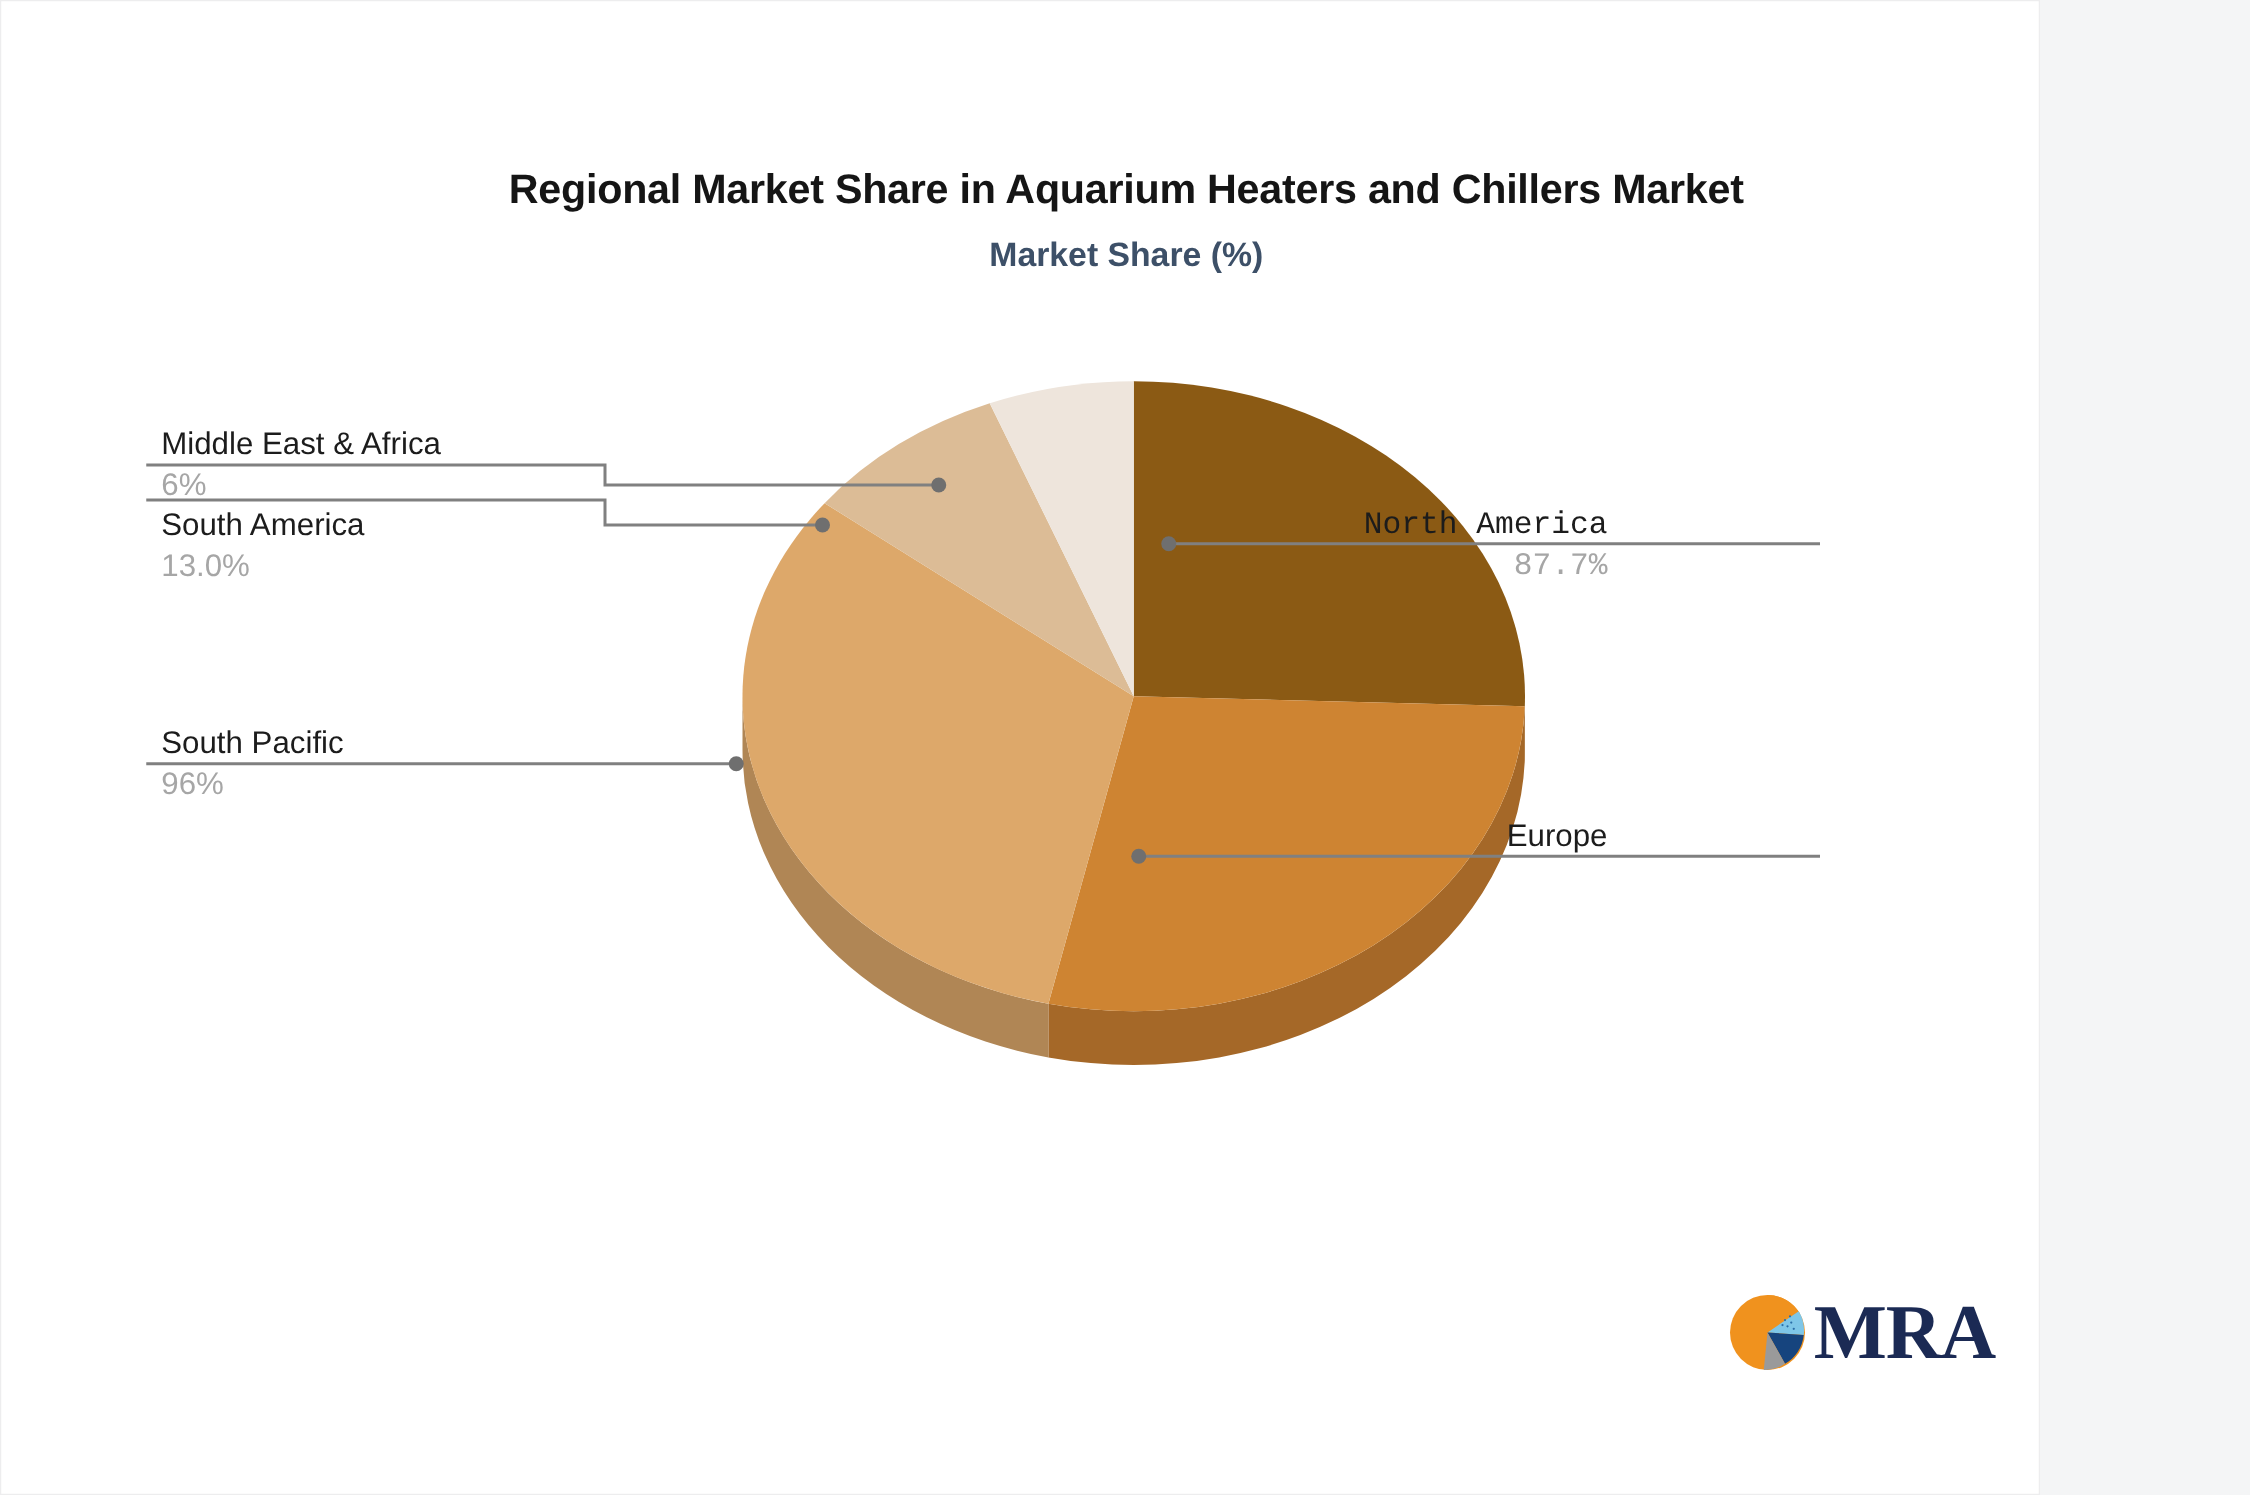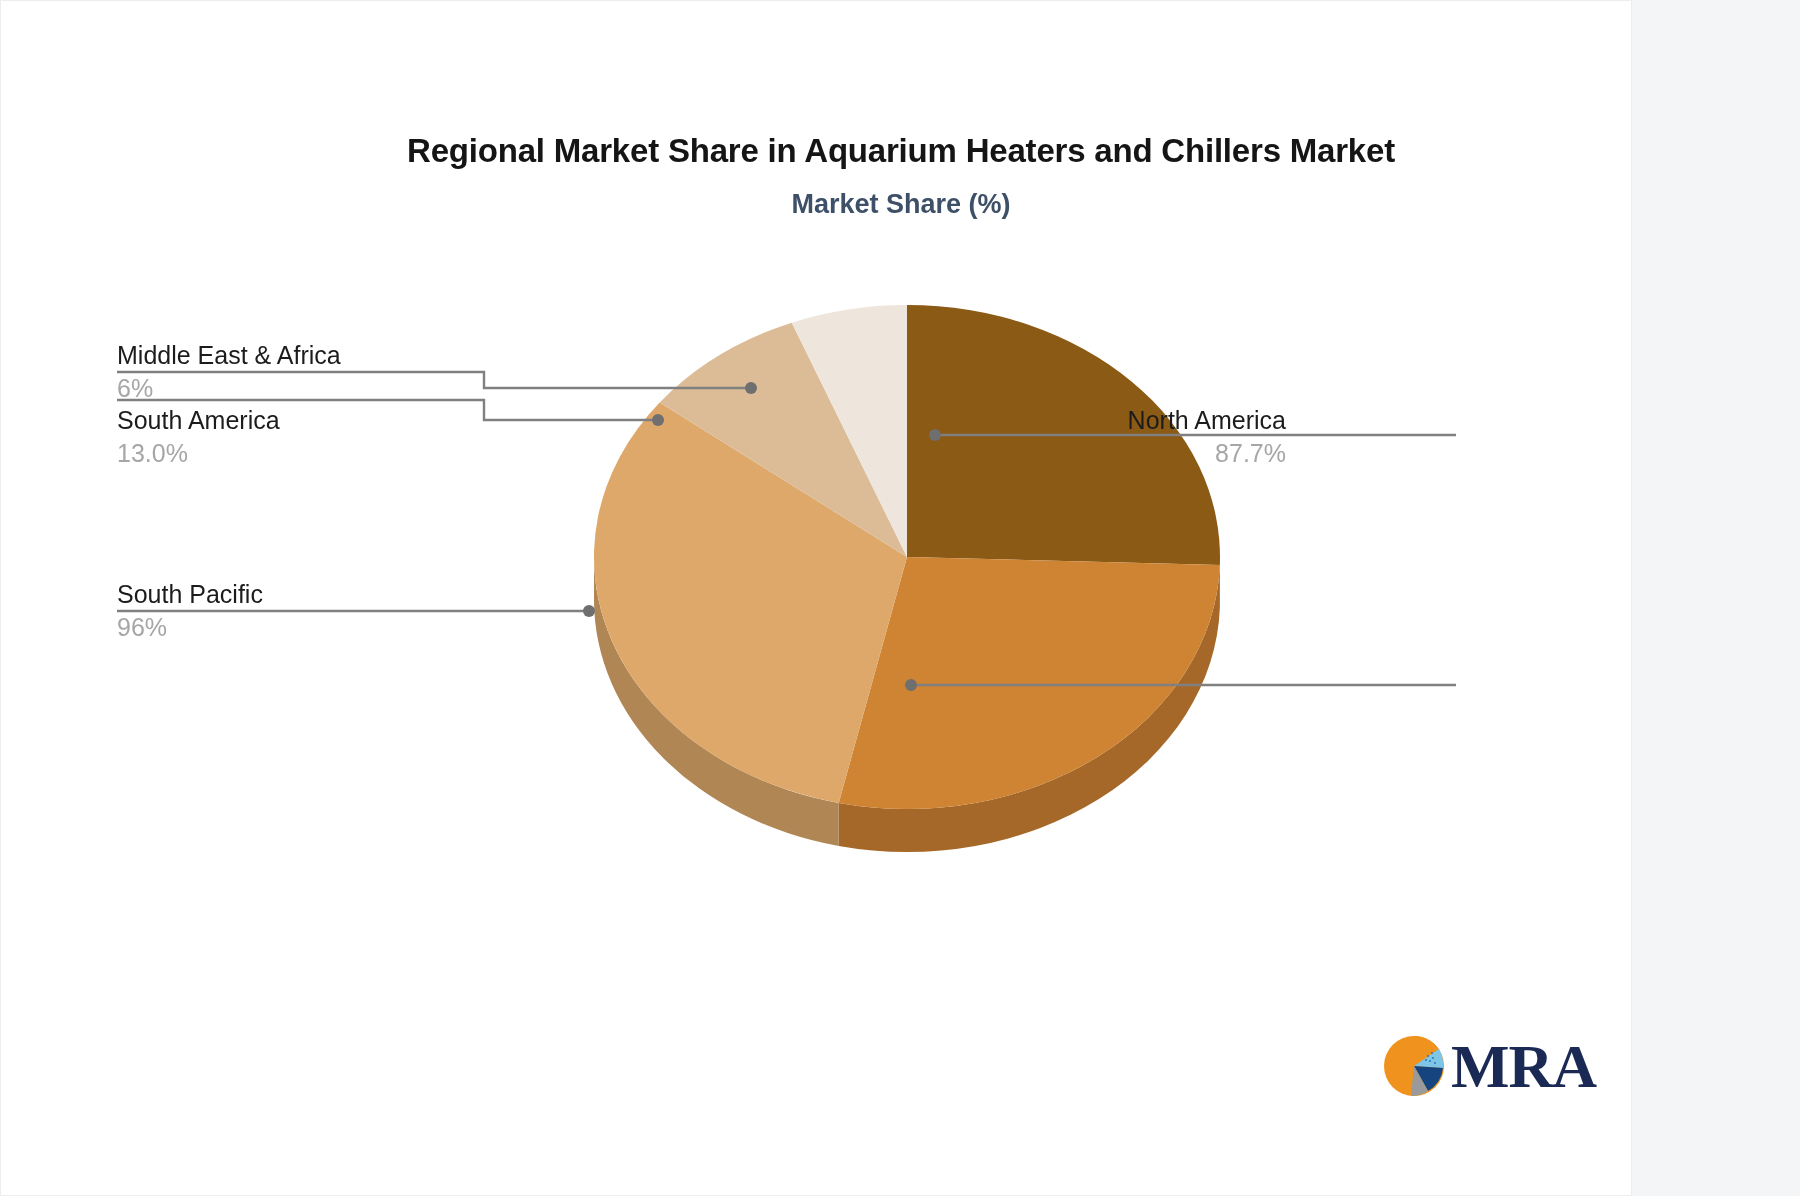--- a/index.html
+++ b/index.html
@@ -31,21 +31,21 @@
     font-size:27px; font-weight:bold;
     color:#3d5068;
     white-space:nowrap;
   }
 
   
   #stage { position:absolute; inset:0; }
   #pie-svg { position:absolute; top:0; left:0; }
 
   
-  .callout { position:absolute; }
+  .callout { position:absolute;margin-left:12px; }
   .callout .name {
     font-size:25px; color:#1c1c1c; white-space:nowrap;
     line-height:32px;
   }
   .callout .val {
     font-size:25px; color:#a6a6a6; white-space:nowrap;
     line-height:34px;
   }
   .callout.left  .name, .callout.left  .val { text-align:left; }
   .callout.right .name, .callout.right .val { text-align:right; }
@@ -116,26 +116,27 @@
     <div class="callout left" style="left:116px; top:403px;">
       <div class="name">South America</div>
       <div class="val">13.0%</div>
     </div>
 
     <div class="callout left" style="left:116px; top:577px;">
       <div class="name">South Pacific</div>
       <div class="val">96%</div>
     </div>
 
-    <div class="callout right" style="right:345px; top:403px; width:420px;">
+    <div class="callout right" style="right:345px; top:403px; width:420px;font-family:Liberation Mono, monospace;">
       <div class="name">North America</div>
       <div class="val">87.7%</div>
     </div>
 
     <div class="callout right" style="right:345px; top:652px; width:420px;">
+      <div class="name">Europe</div>
     </div>
 
   </div>
 
   <div id="logo">
     <svg id="logo-mark" width="62" height="62" viewBox="0 0 62 62">
       <circle cx="31" cy="31" r="30" fill="#F0921E"></circle>
       <path d="M 31,31 L 31,1 A 30,30 0 0 1 57,16 Z" fill="#F0921E"></path>
 
       <path d="M 31,31 L 56,14 A 30,30 0 0 1 60,33 Z" fill="#7EC6E8"></path>

